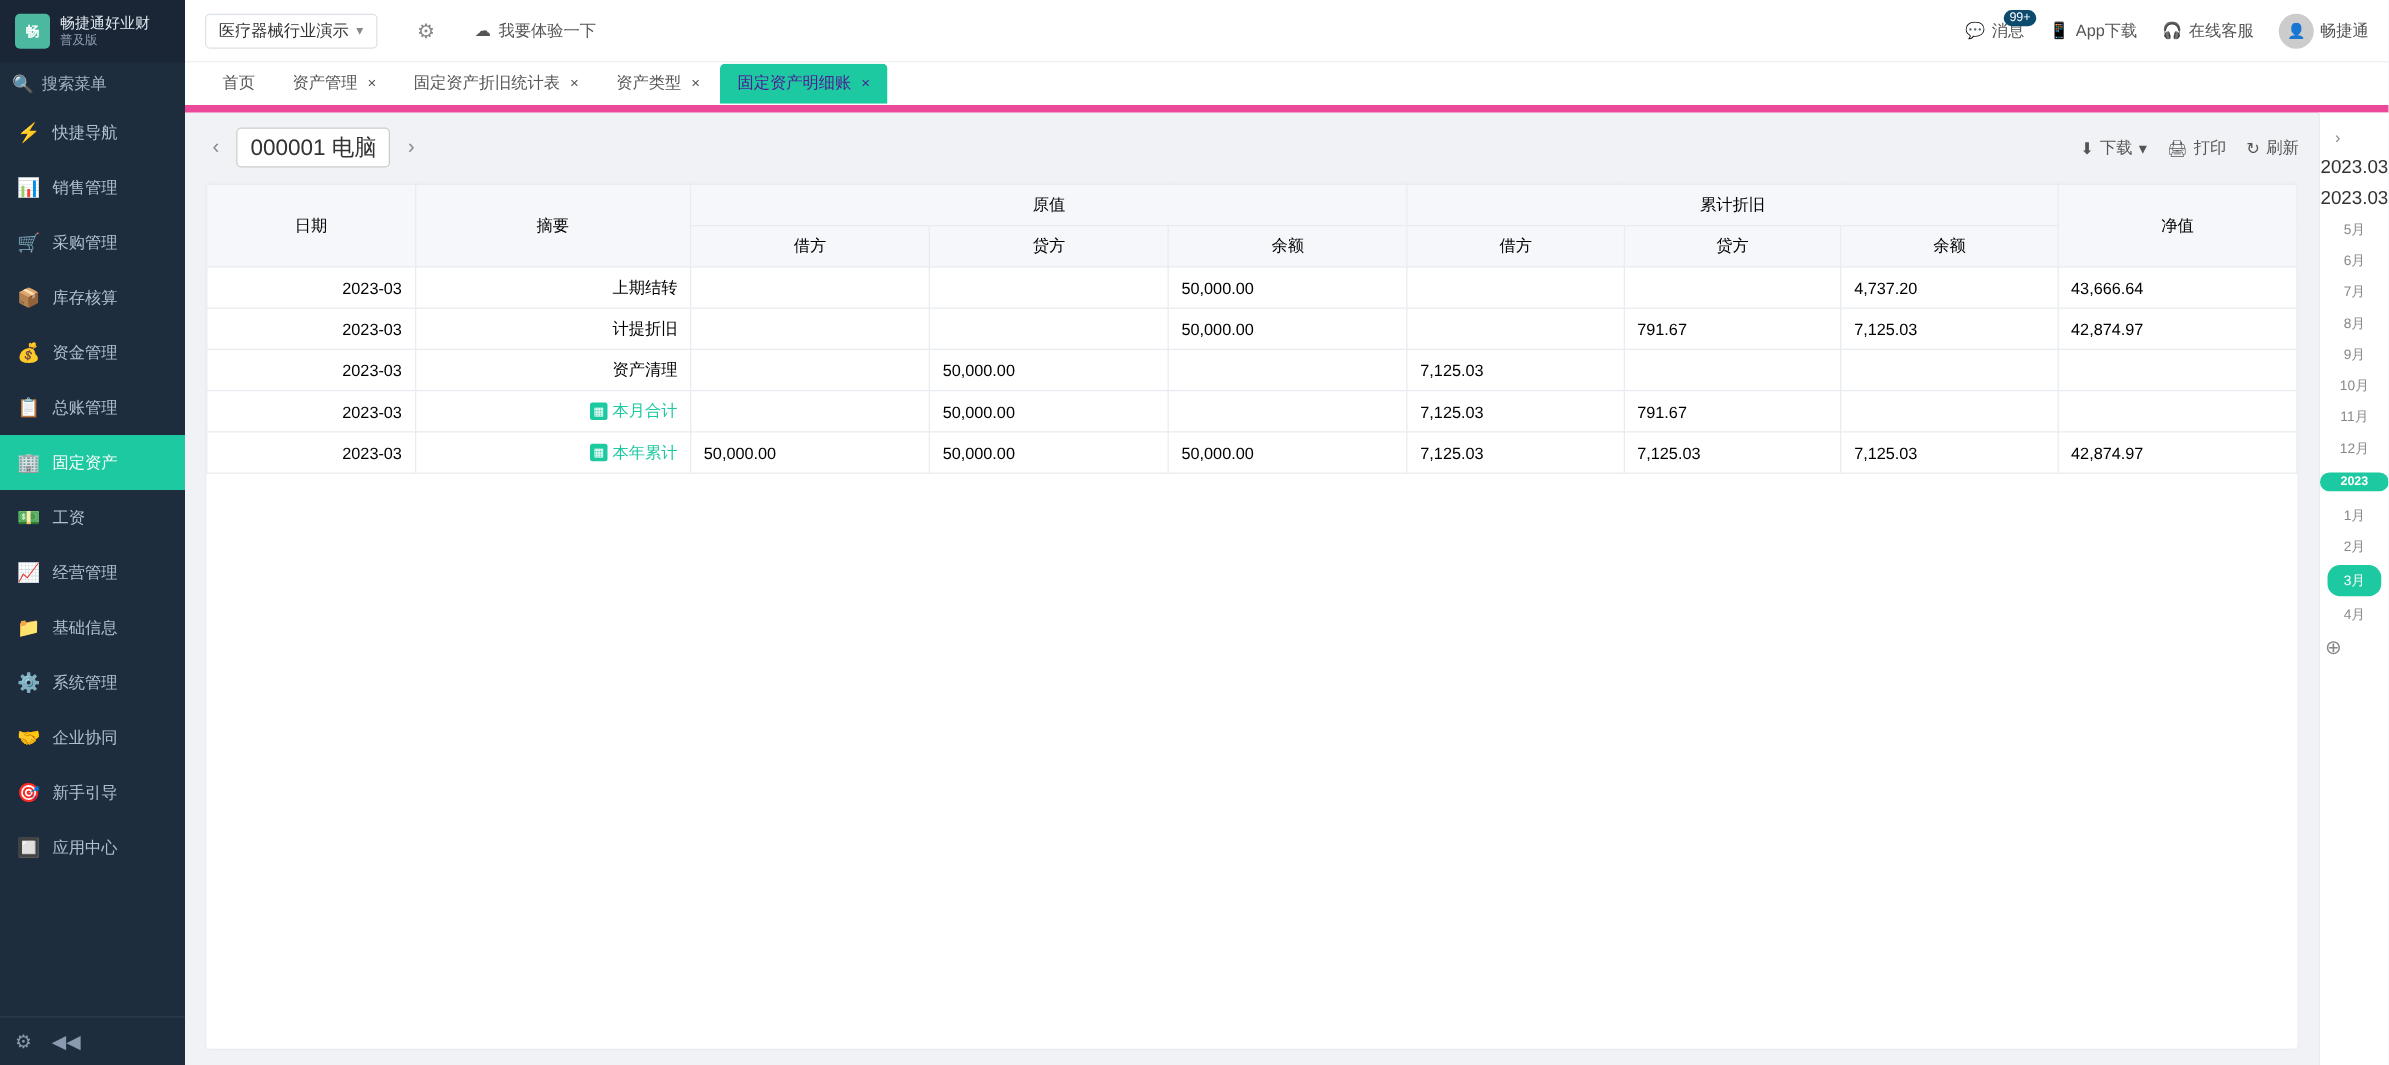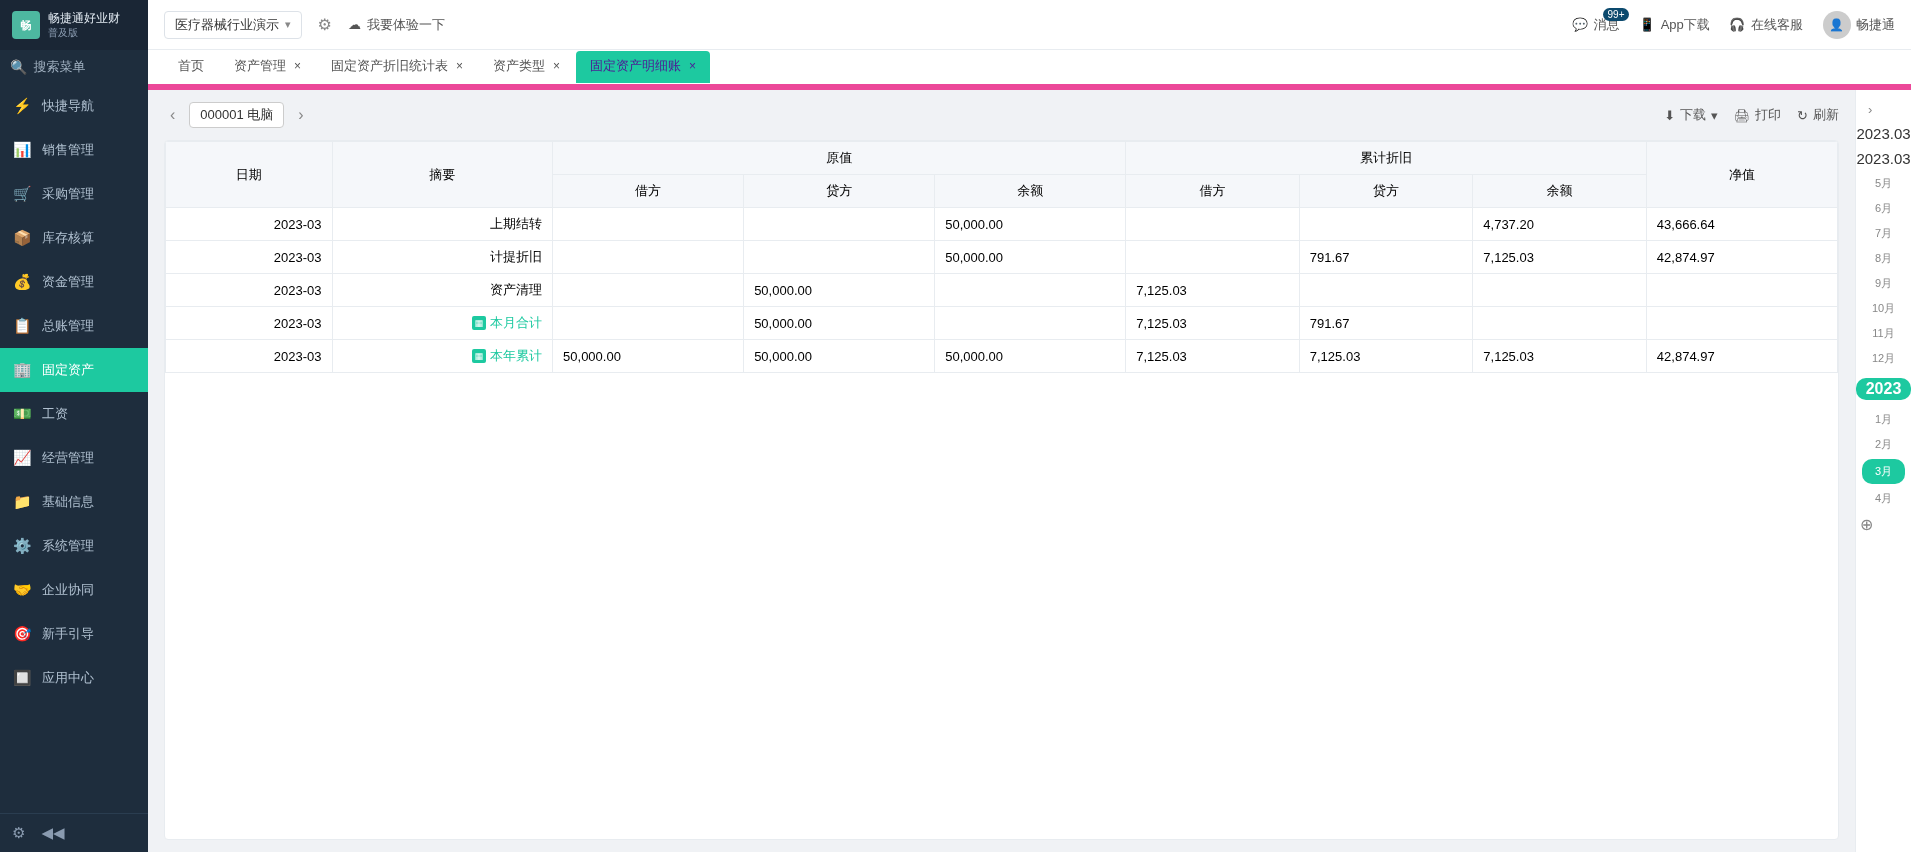--- a/index.html
+++ b/index.html
@@ -83,21 +83,21 @@
     }
 
     
     .topbar {
       height: 50px;
       background: white;
       display: flex;
       align-items: center;
       padding: 0 16px;
       border-bottom: 1px solid #e8ecf0;
-      gap: 12px;
+      gap: 28px;
     }
     .topbar-selector {
       display: flex;
       align-items: center;
       gap: 6px;
       font-size: 13px;
       color: #333;
       cursor: pointer;
       border: 1px solid #dde2e8;
       border-radius: 4px;
@@ -206,21 +206,21 @@
     .asset-nav .nav-arrow {
       cursor: pointer;
       color: #888;
       font-size: 16px;
       padding: 2px 6px;
     }
     .asset-tag {
       border: 1px solid #ccc;
       border-radius: 4px;
       padding: 3px 10px;
-      font-size: 13px;
+      font-size: 18px;
       color: #333;
       background: white;
     }
     .asset-nav-right {
       margin-left: auto;
       display: flex;
       align-items: center;
       gap: 16px;
     }
     .nav-action-btn {
@@ -317,21 +317,21 @@
       color: white;
       border-radius: 10px;
       margin: 2px 6px;
       width: auto;
     }
     .timeline-year-badge {
       background: #1dc9a0;
       color: white;
       border-radius: 10px;
       padding: 2px 8px;
-      font-size: 16px;
+      font-size: 10px;
       font-weight: bold;
       margin: 3px auto;
     }
     .timeline-expand { color: #888; font-size: 16px; cursor: pointer; padding: 4px; }
   </style>
 </head>
 <body>
 
 <div class="sidebar">
   <div class="sidebar-logo">

